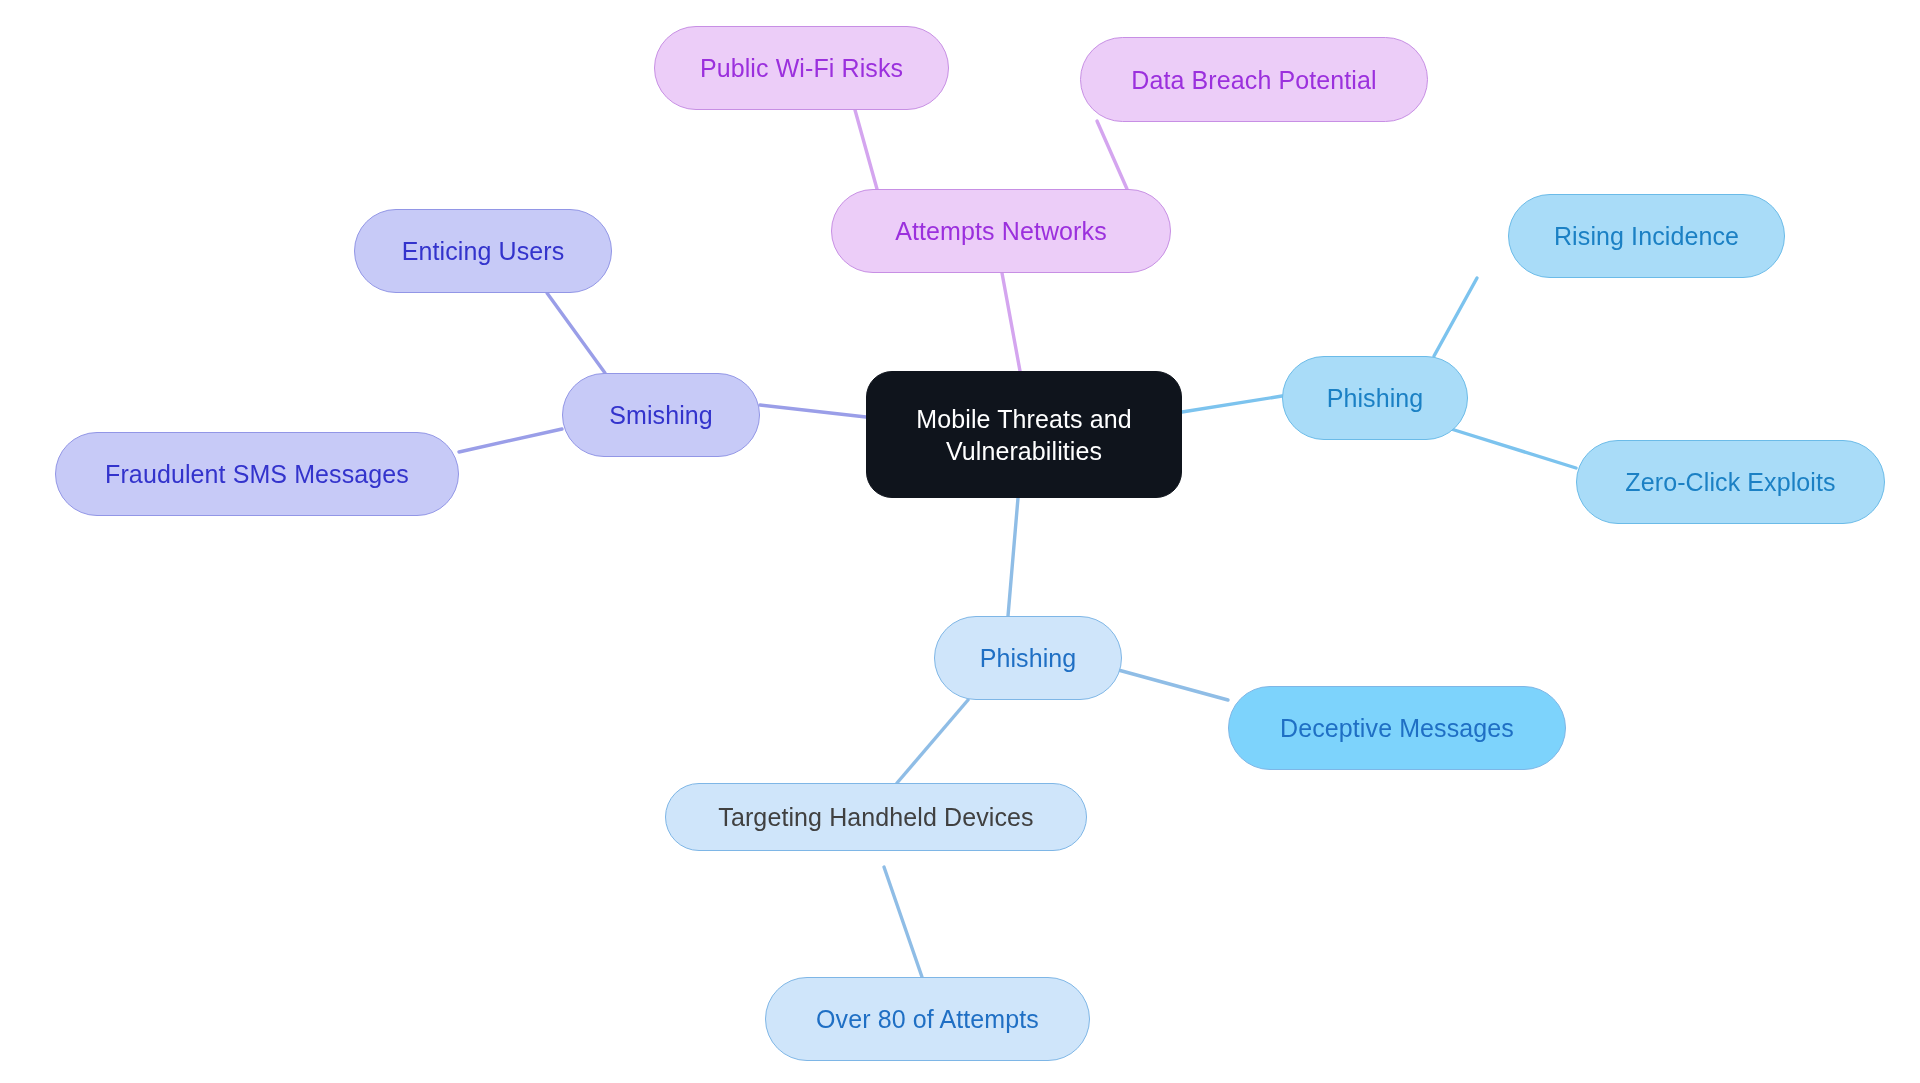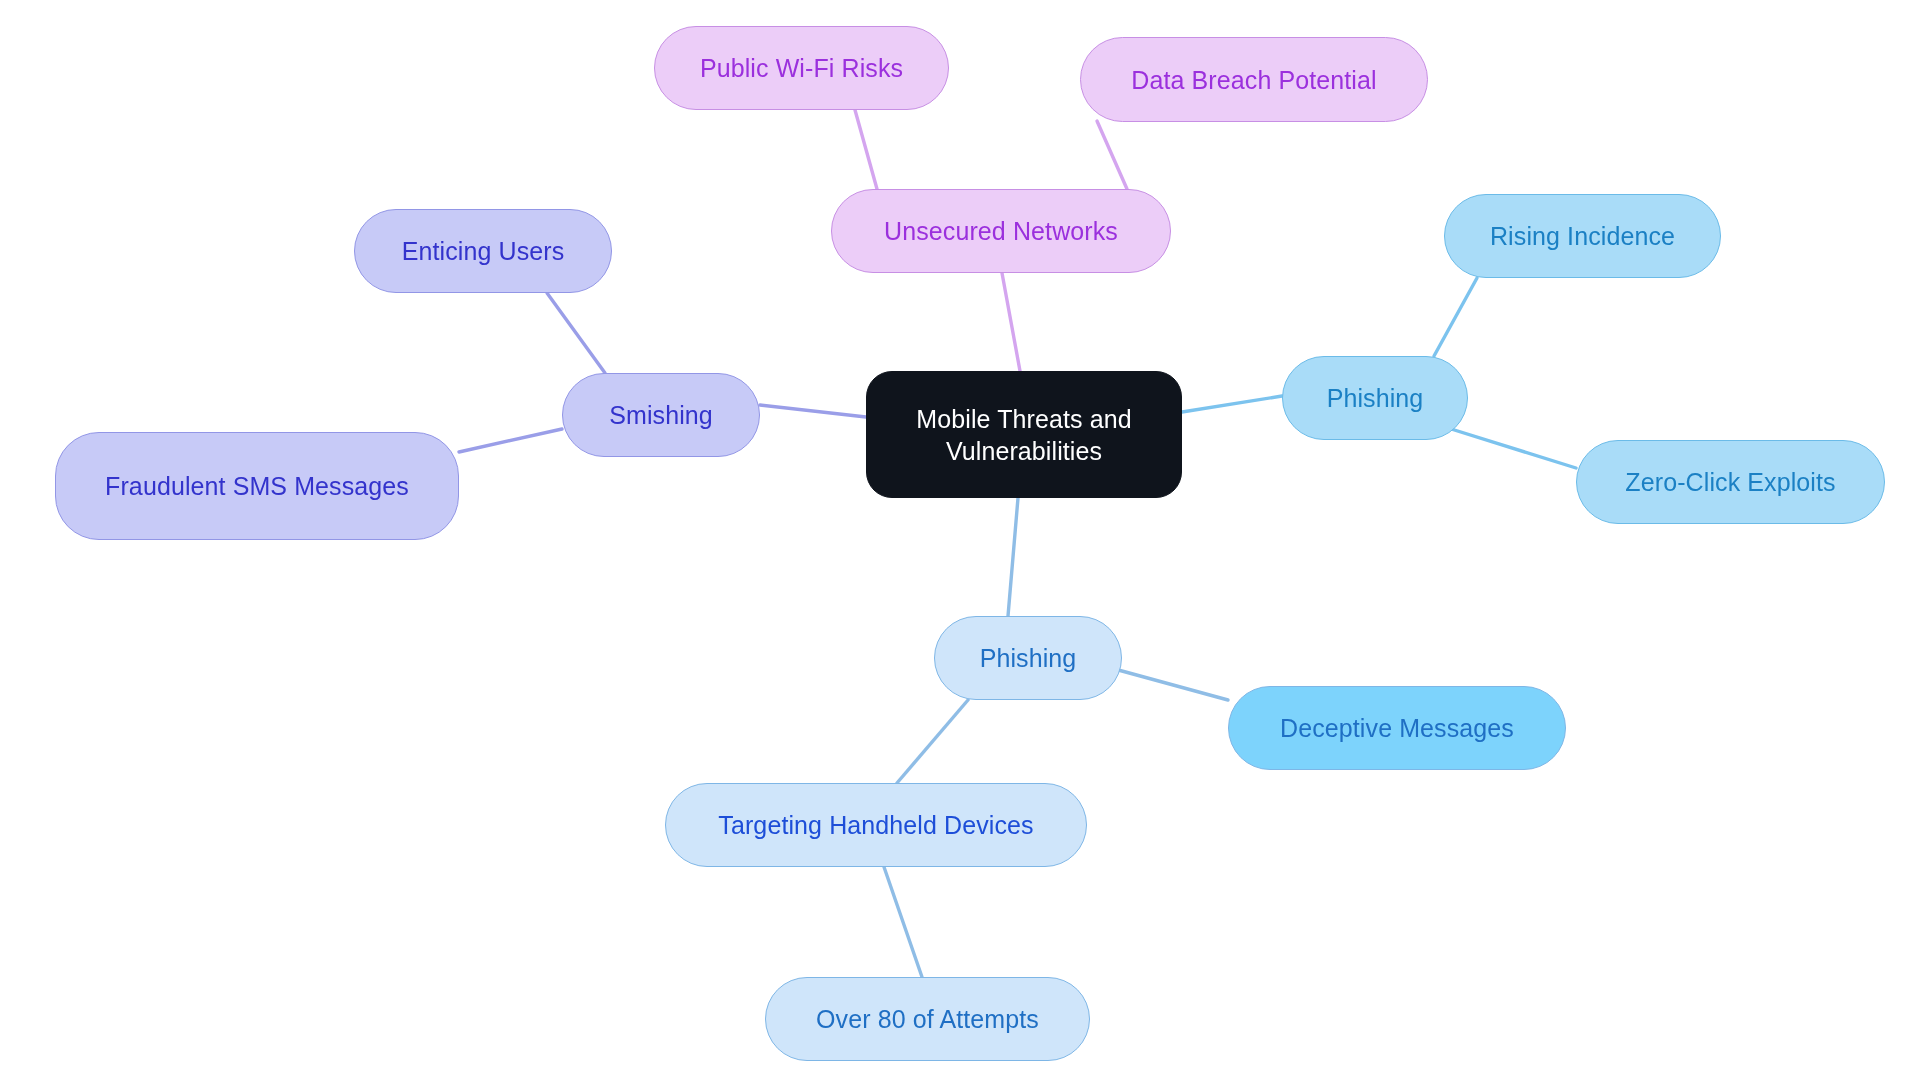--- a/index.html
+++ b/index.html
@@ -71,27 +71,27 @@
       <line x1="1434" y1="356" x2="1477" y2="278" stroke="#7cc3ee" stroke-width="3.4" stroke-linecap="round"></line>
       <line x1="1448" y1="428" x2="1576" y2="468" stroke="#7cc3ee" stroke-width="3.4" stroke-linecap="round"></line>
       <line x1="1018" y1="498" x2="1008" y2="616" stroke="#8fbde6" stroke-width="3.4" stroke-linecap="round"></line>
       <line x1="1111" y1="668" x2="1228" y2="700" stroke="#8fbde6" stroke-width="3.4" stroke-linecap="round"></line>
       <line x1="968" y1="700" x2="897" y2="783" stroke="#8fbde6" stroke-width="3.4" stroke-linecap="round"></line>
       <line x1="884" y1="867" x2="922" y2="977" stroke="#8fbde6" stroke-width="3.4" stroke-linecap="round"></line>
     </svg>
   <div id="node-layer">
       <div class="node node-root" style="left: 866px; top: 371px; width: 316px; height: 127px; background: rgb(15, 20, 28); border-color: rgb(15, 20, 28); color: rgb(255, 255, 255); border-radius: 26px;">Mobile Threats and
 Vulnerabilities</div>
-      <div class="node node-branch" style="left: 831px; top: 189px; width: 340px; height: 84px; background: rgb(236, 205, 248); border-color: rgb(199, 143, 228); color: rgb(155, 48, 221);">Unsecured Networks</div>
+      <div class="node node-branch" style="left: 831px; top: 189px; width: 340px; height: 84px; background: rgb(236, 205, 248); border-color: rgb(199, 143, 228); color: rgb(155, 48, 221);">Attempts Networks</div>
       <div class="node node-leaf" style="left: 654px; top: 26px; width: 295px; height: 84px; background: rgb(236, 205, 248); border-color: rgb(199, 143, 228); color: rgb(155, 48, 221);">Public Wi-Fi Risks</div>
       <div class="node node-leaf" style="left: 1080px; top: 37px; width: 348px; height: 85px; background: rgb(236, 205, 248); border-color: rgb(199, 143, 228); color: rgb(155, 48, 221);">Data Breach Potential</div>
       <div class="node node-branch" style="left: 562px; top: 373px; width: 198px; height: 84px; background: rgb(199, 202, 247); border-color: rgb(146, 150, 230); color: rgb(51, 51, 204);">Smishing</div>
       <div class="node node-leaf" style="left: 354px; top: 209px; width: 258px; height: 84px; background: rgb(199, 202, 247); border-color: rgb(146, 150, 230); color: rgb(51, 51, 204);">Enticing Users</div>
-      <div class="node node-leaf" style="left: 55px; top: 432px; width: 404px; height: 108px; background: rgb(199, 202, 247); border-color: rgb(146, 150, 230); color: rgb(51, 51, 204);">Fraudulent SMS Messages</div>
+      <div class="node node-leaf" style="left: 55px; top: 432px; width: 404px; height: 84px; background: rgb(199, 202, 247); border-color: rgb(146, 150, 230); color: rgb(51, 51, 204);">Fraudulent SMS Messages</div>
       <div class="node node-branch" style="left: 1282px; top: 356px; width: 186px; height: 84px; background: rgb(169, 220, 248); border-color: rgb(107, 187, 232); color: rgb(27, 128, 196);">Phishing</div>
-      <div class="node node-leaf" style="left: 1444px; top: 194px; width: 277px; height: 84px; background: rgb(169, 220, 248); border-color: rgb(107, 187, 232); color: rgb(27, 128, 196);">Rising Incidence</div>
+      <div class="node node-leaf" style="left: 1508px; top: 194px; width: 277px; height: 84px; background: rgb(169, 220, 248); border-color: rgb(107, 187, 232); color: rgb(27, 128, 196);">Rising Incidence</div>
       <div class="node node-leaf" style="left: 1576px; top: 440px; width: 309px; height: 84px; background: rgb(169, 220, 248); border-color: rgb(107, 187, 232); color: rgb(27, 128, 196);">Zero-Click Exploits</div>
       <div class="node node-branch" style="left: 934px; top: 616px; width: 188px; height: 84px; background: rgb(207, 229, 250); border-color: rgb(126, 182, 230); color: rgb(31, 111, 196);">Phishing</div>
       <div class="node node-leaf" style="left: 1228px; top: 686px; width: 338px; height: 84px; background: #7dd3fc; border-color: rgb(126, 182, 230); color: rgb(31, 111, 196);">Deceptive Messages</div>
-      <div class="node node-leaf" style="left: 665px; top: 783px; width: 422px; height: 84px; background: rgb(207, 229, 250); border-color: rgb(126, 182, 230); color: #1d4ed8;">Targeting Handheld Devices</div>
+      <div class="node node-leaf" style="left: 665px; top: 783px; width: 422px; height: 68px; background: rgb(207, 229, 250); border-color: rgb(126, 182, 230); color: #404040;">Targeting Handheld Devices</div>
       <div class="node node-leaf" style="left: 765px; top: 977px; width: 325px; height: 84px; background: rgb(207, 229, 250); border-color: rgb(126, 182, 230); color: rgb(31, 111, 196);">Over 80 of Attempts</div>
     </div>
 </div>
 
 </body></html>

